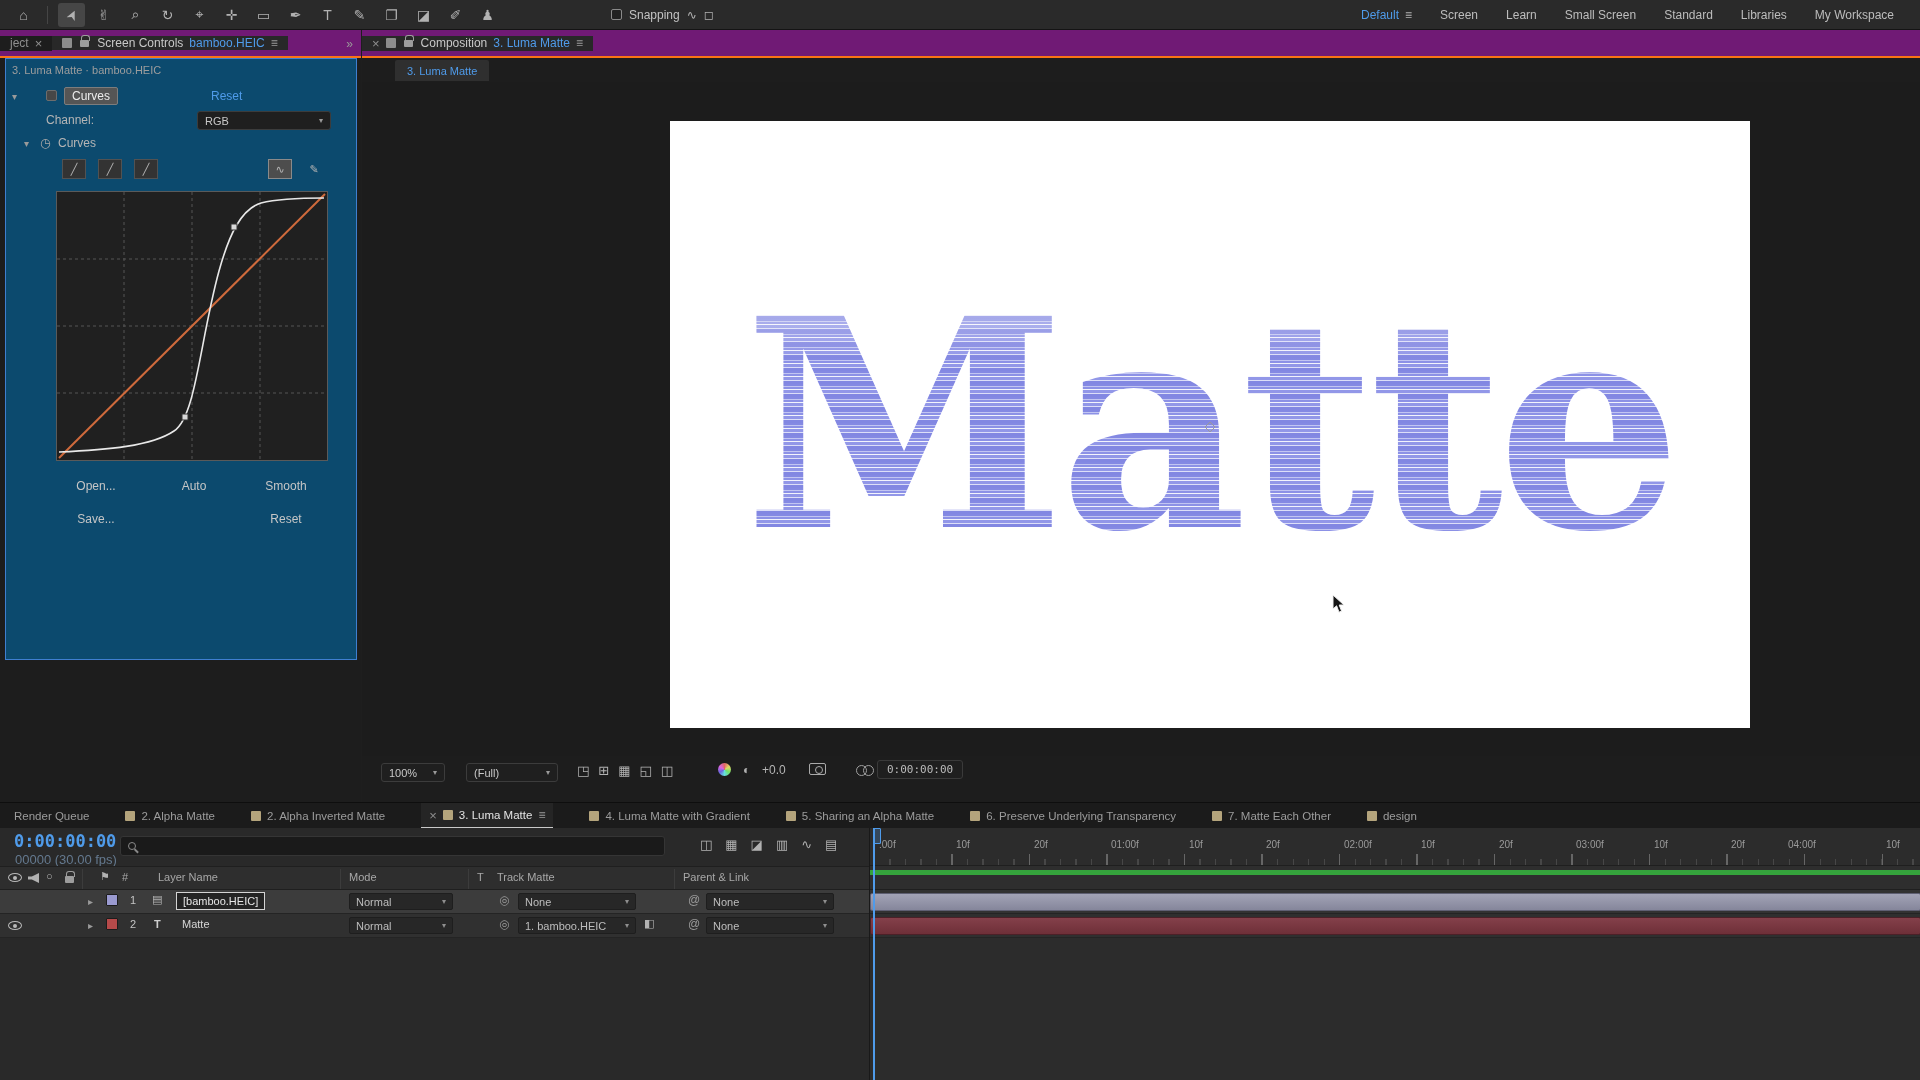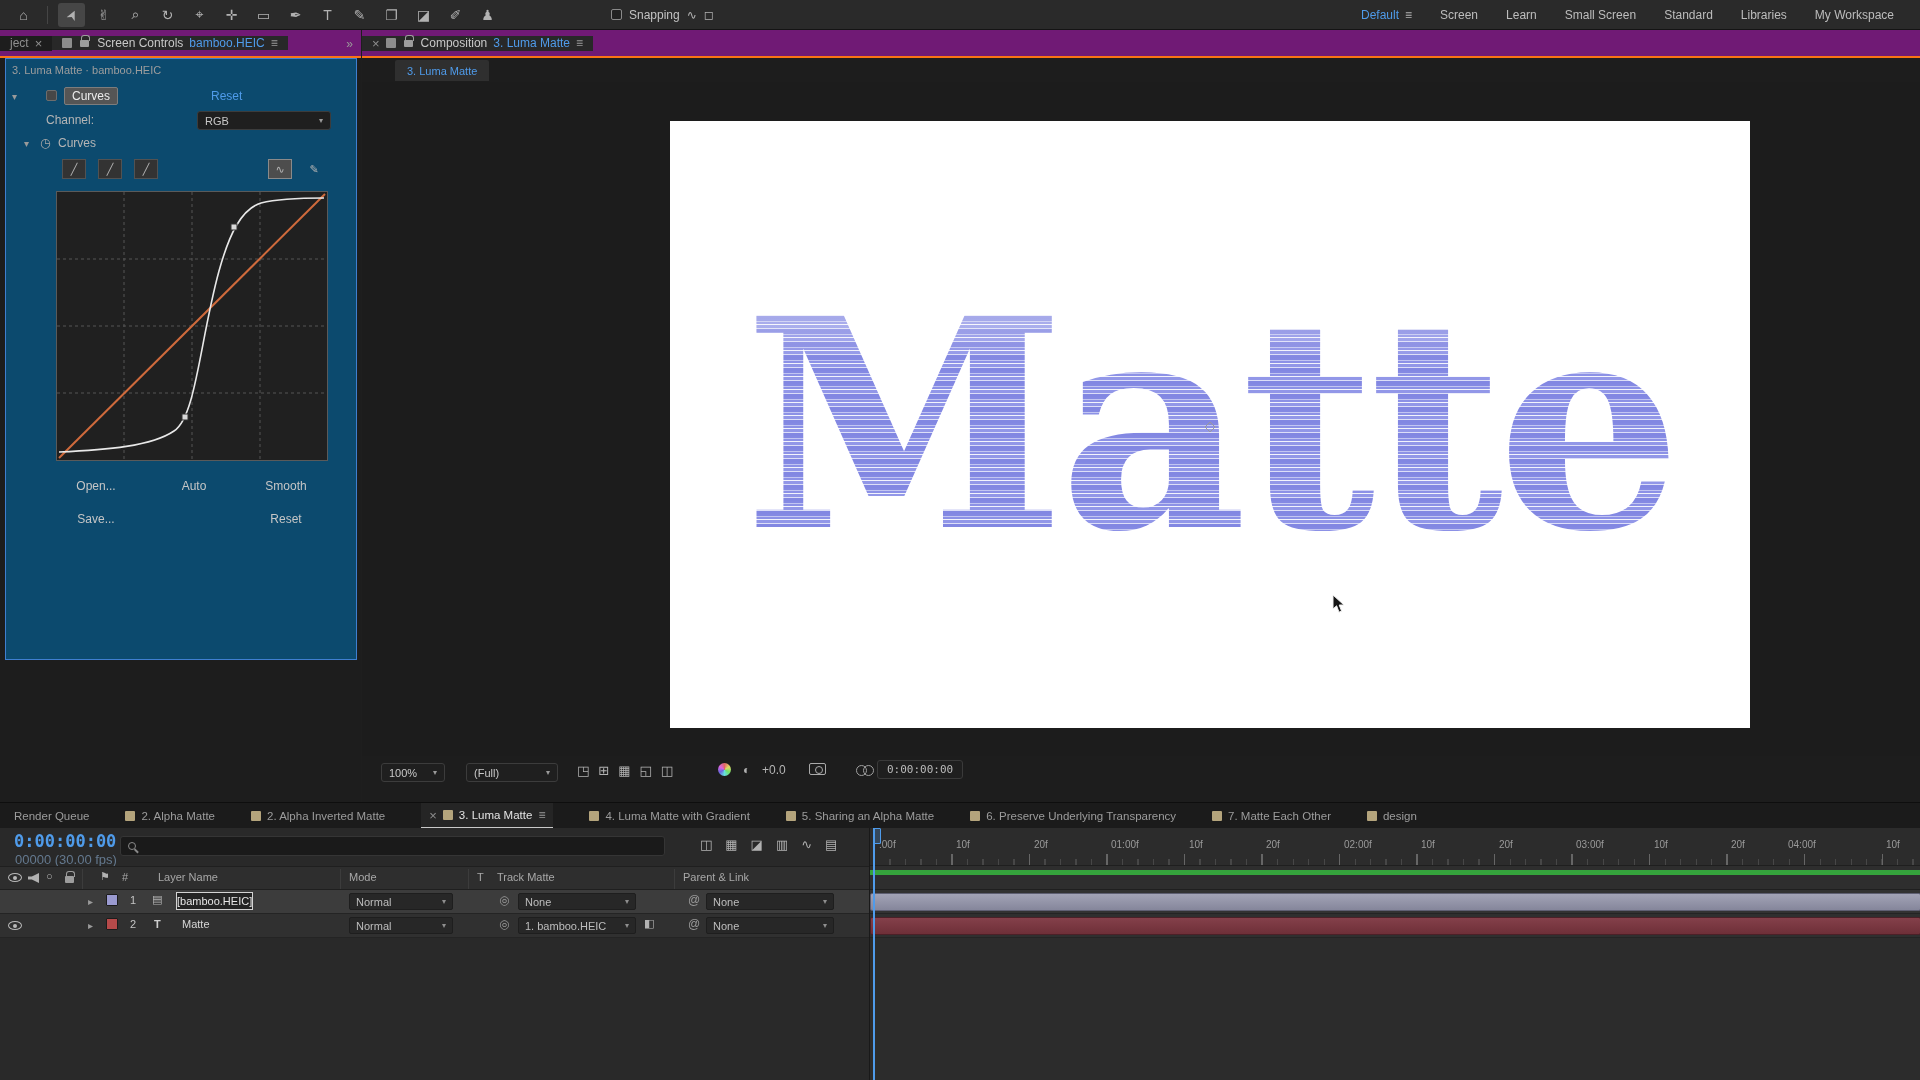--- a/index.html
+++ b/index.html
@@ -92,21 +92,21 @@
   .tl-header .h{position:absolute;top:4px}
   .hsep{position:absolute;top:2px;width:1px;height:20px;background:#3c3c3c}
   .icon-eye{display:inline-block;width:14px;height:9px;border:1px solid #b8b8b8;border-radius:50%;position:relative}
   .icon-eye::after{content:"";position:absolute;left:4px;top:1.5px;width:4px;height:4px;border-radius:50%;background:#b8b8b8}
   .icon-speaker{display:inline-block;width:11px;height:10px;background:#b0b0b0;clip-path:polygon(0 35%,35% 35%,100% 0,100% 100%,35% 65%,0 65%)}
   .layer-row{position:absolute;left:0;width:869px;height:24px;font-size:11px;color:#c4c4c4;border-bottom:1px solid #242424}
   .layer-row .c{position:absolute;top:4px}
   .row1{top:62px;background:#3c3c3c}
   .row2{top:86px;background:#303030}
   .label-sq{width:12px;height:12px;border:1px solid #1c1c1c;border-radius:1px}
-  .name-box{border:1px solid #d4d4d4;background:#242424;color:#e6e6e6;padding:0 0;line-height:16px;display:inline-block}
+  .name-box{border:1px solid #d4d4d4;background:#242424;color:#e6e6e6;padding:0 6px;line-height:16px;display:inline-block}
   .t-icon{font-weight:bold;color:#cfcfcf}
   .dd-flat{display:inline-flex;align-items:center;justify-content:space-between;background:#272727;border:1px solid #1e1e1e;border-radius:2px;padding:0 6px;height:17px;color:#bdbdbd;font-size:11px}
   .dd-flat .dd-ar{font-size:8px;color:#8e8e8e;margin-left:6px}
   .pickwhip{color:#9a9a9a;font-size:12px}
   .matte-ic{color:#9a9a9a;font-size:12px}
 
   .ruler{position:absolute;left:0;top:0;width:1051px;height:38px;border-bottom:1px solid #1f1f1f;
     background-image:
       repeating-linear-gradient(90deg,#666 0 1px,transparent 1px 77.5px),
       repeating-linear-gradient(90deg,#474747 0 1px,transparent 1px 15.5px);

